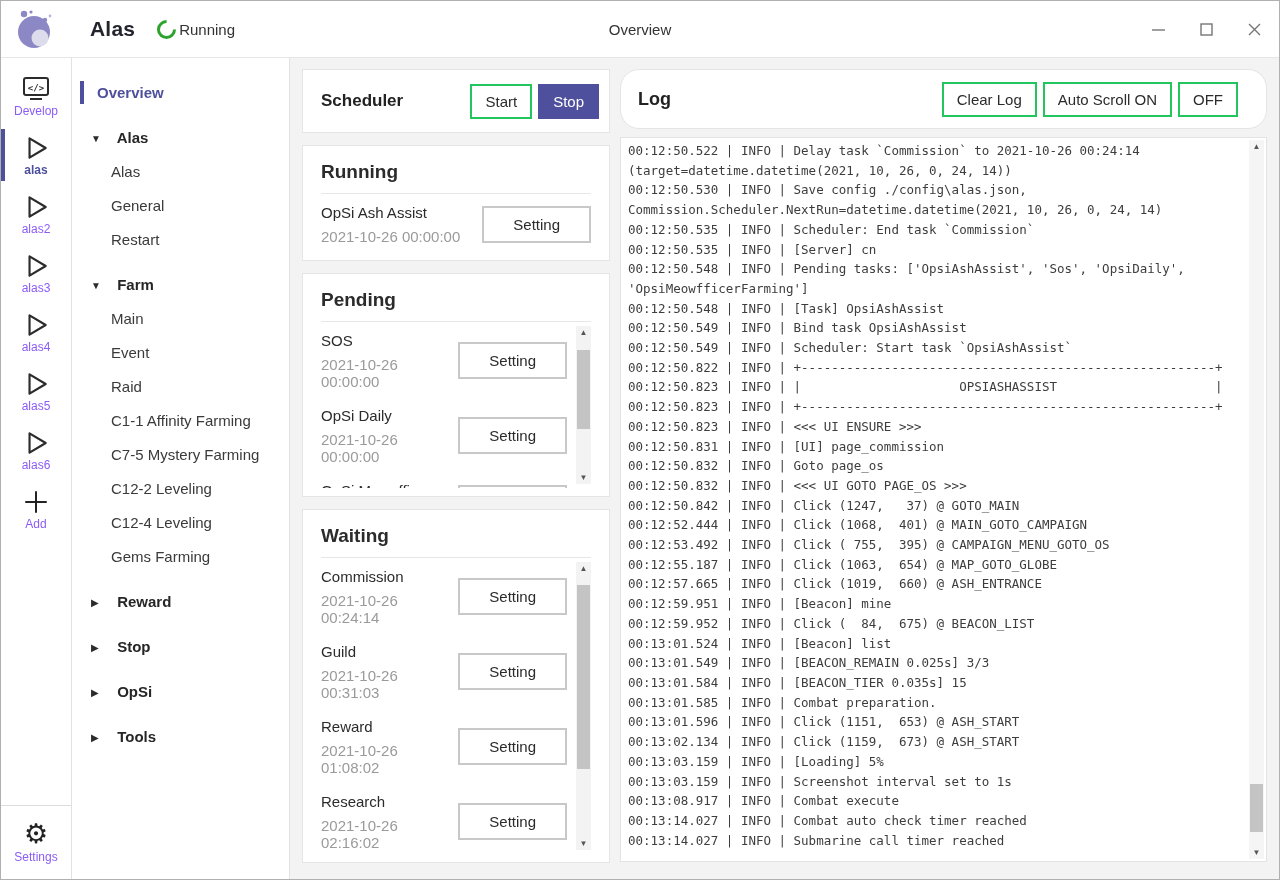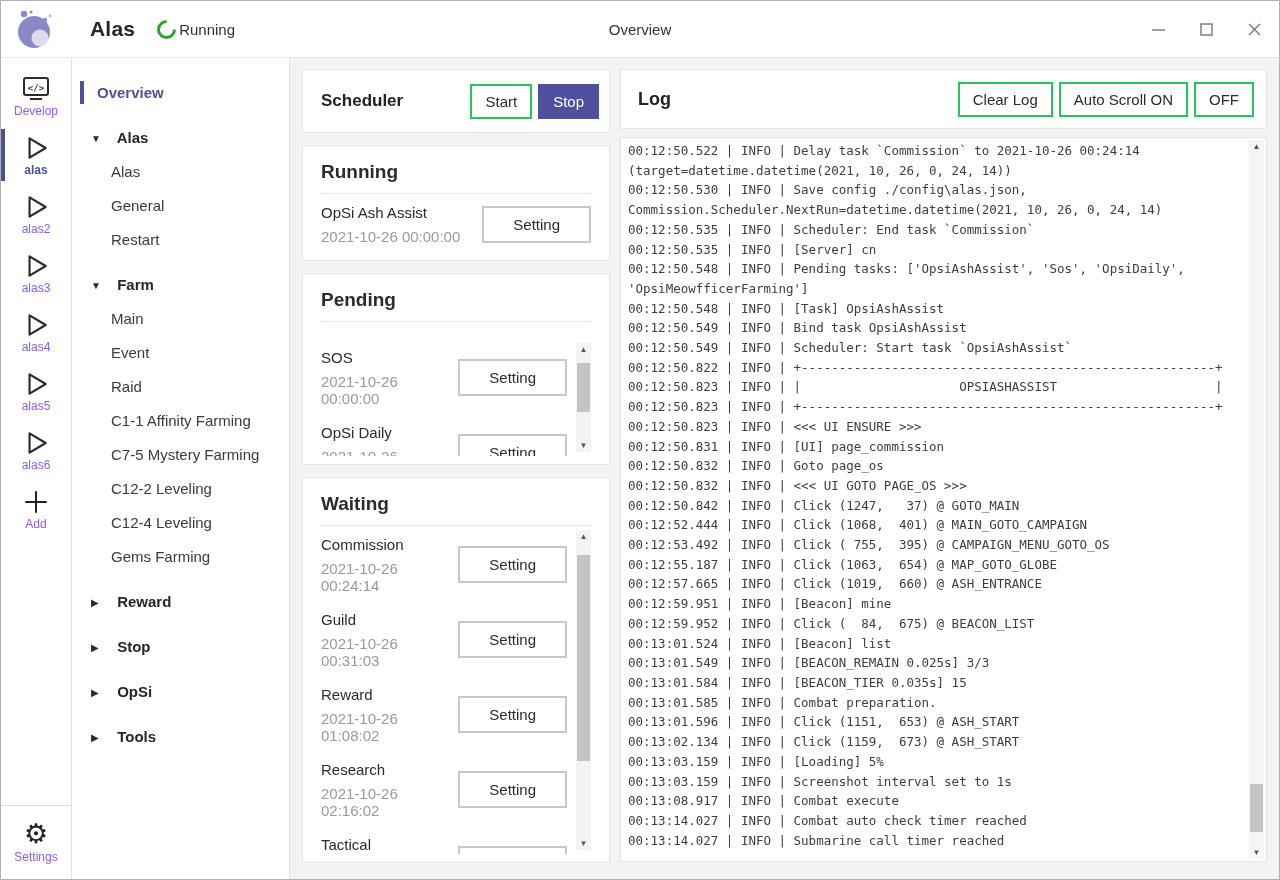--- a/index.html
+++ b/index.html
@@ -51,34 +51,34 @@
   .btn.primary { background:#4e4f9d; border-color:#4e4f9d; color:#fff; }
   .btn + .btn { margin-left:6px; }
 
   .panel { padding:15px 18px 8px 18px; margin-bottom:12px; display:flex; flex-direction:column; }
   .panel-title { font-size:19px; font-weight:600; color:#2b2b2b; padding-bottom:10px; border-bottom:1px solid #e6e6e6; flex-shrink:0; }
   .task-row { display:flex; align-items:center; padding:9px 0 7px 0; }
   .task-info { flex:1; min-width:0; }
   .task-name { font-size:15px; font-weight:400; color:#2b2b2b; line-height:19px; }
   .task-time { font-size:15px; color:#9a9a9a; margin-top:6px; }
   .btn.setting { padding:8px 29px; border-color:#c8c8c8; flex-shrink:0; }
-  .pending-panel { height:192px; flex-shrink:0;gap:17px; }
+  .pending-panel { height:224px; flex-shrink:0; }
   .waiting-panel { flex:1; margin-bottom:2px; min-height:0; }
   .task-list { position:relative; flex:1; overflow:hidden; min-height:0; }
   .task-list .task-row { padding-right:24px; }
 
   
   .vscroll { position:absolute; right:0; top:4px; bottom:4px; width:15px; background:#f3f3f3; display:flex; flex-direction:column; }
   .varrow { height:13px; display:flex; align-items:center; justify-content:center; font-size:8px; color:#555; cursor:pointer; flex-shrink:0; }
   .vtrack { flex:1; position:relative; }
   .vthumb { position:absolute; left:1px; right:1px; background:#c4c4c4; cursor:pointer; }
 
   
   .right { flex:1; padding:11px 12px 17px 0; display:flex; flex-direction:column; min-width:0; }
-  .log-header-card { height:60px; display:flex; align-items:center; padding:0 12px 0 17px; margin-bottom:8px; flex-shrink:0; }
+  .log-header-card { height:60px; display:flex; align-items:center; padding:0 28px 0 17px; margin-bottom:8px; flex-shrink:0;border-radius:19px; }
   .log-title { flex:1; font-size:18px; font-weight:600; color:#222; }
   .log-body { flex:1; position:relative; background:#fff; border:1px solid #e3e3e3; overflow:hidden; min-height:0; }
   .log-text { position:absolute; left:7px; right:26px; top:3px; bottom:3px; overflow:hidden; font-family:"DejaVu Sans Mono","Liberation Mono",monospace; font-size:12.5px; line-height:19.7px; color:#3d3d3d; }
   .log-line { white-space:pre-wrap; overflow-wrap:break-word; }
   .log-scroll { top:2px; bottom:2px; right:2px; background:#f5f5f5; }
 </style>
 </head>
 <body>
 
 <div class="window">

